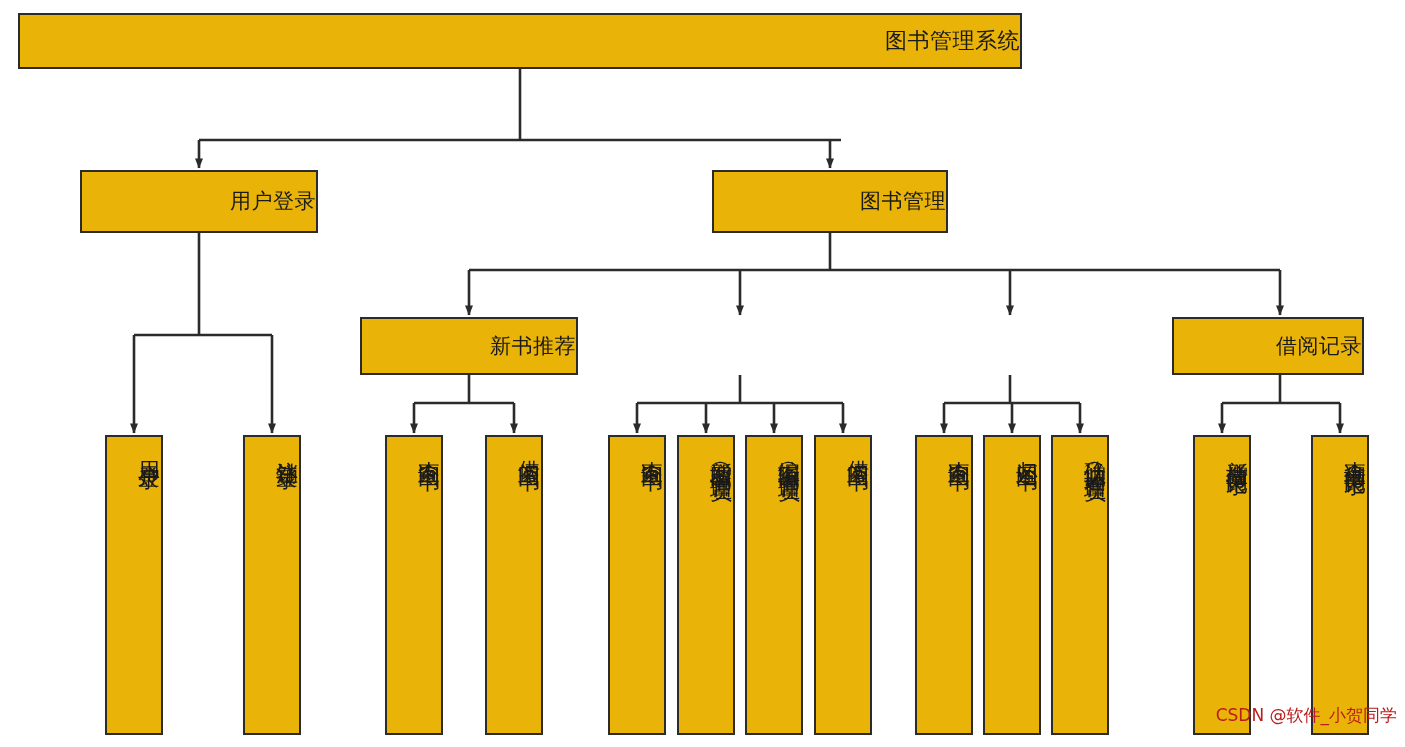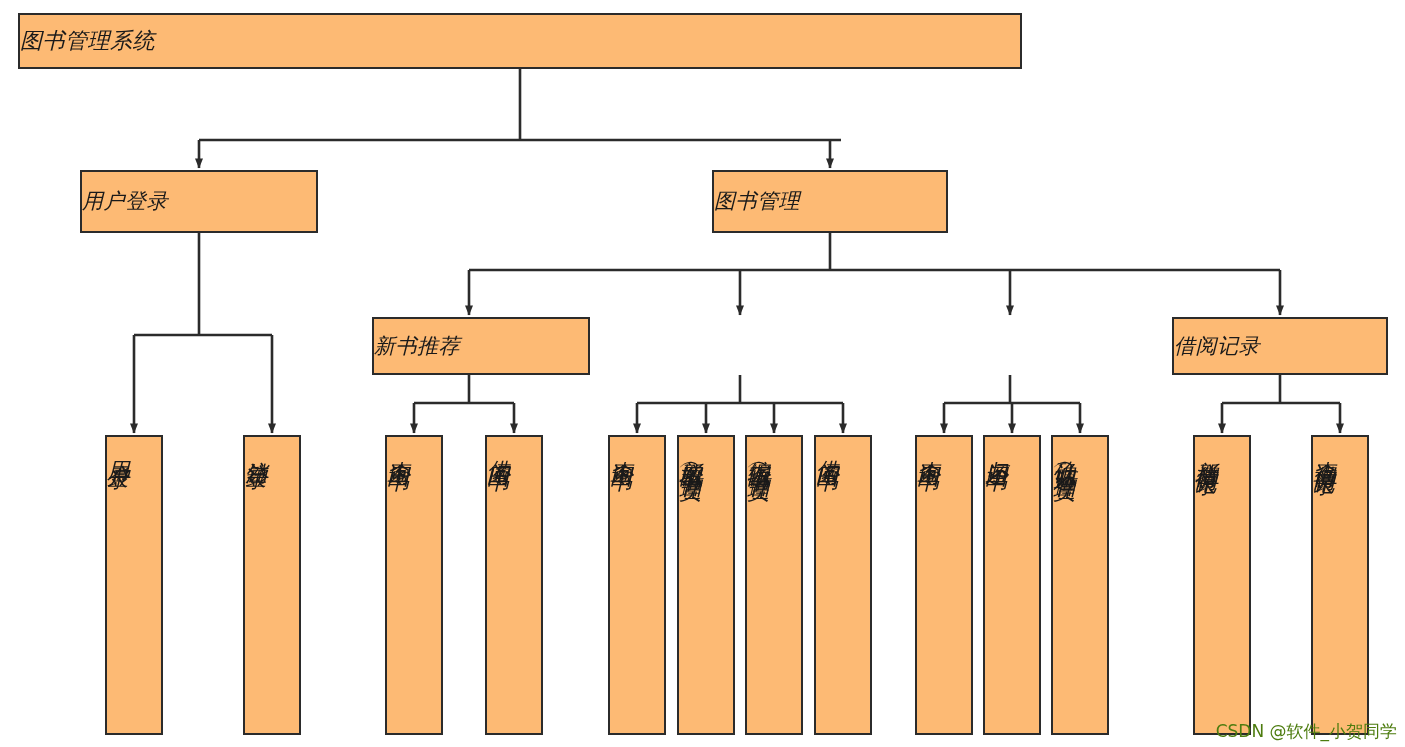--- a/index.html
+++ b/index.html
@@ -22,27 +22,26 @@
   .svg-layer {
     position: absolute;
     left: 0;
     top: 0;
     width: 1405px;
     height: 747px;
   }
   .node {
     position: absolute;
     box-sizing: border-box;
-    background: #fdba74;
+    background: #eab308;
     border: 2px solid #2b2b2b;
     display: flex;
     align-items: center;
-    justify-content: flex-start;
+    justify-content: flex-end;
     z-index: 3;
-    font-style: italic;
   }
   .node-label {
     display: block;
     text-align: center;
     color: #1a1a1a;
     letter-spacing: 0.5px;
     line-height: 1.25;
     white-space: nowrap;
   }
   .node.horiz .node-label {
@@ -59,23 +58,23 @@
     writing-mode: vertical-rl;
     text-orientation: upright;
     font-size: 22px;
     letter-spacing: 3px;
     line-height: 1.05;
     white-space: nowrap;
   }
   .watermark {
     position: absolute;
     right: 8px;
-    bottom: 4px;
+    bottom: 20px;
     font-size: 17px;
-    color: #4d7c0f;
+    color: #b91c1c;
     z-index: 6;
     white-space: nowrap;
     user-select: none;
   }
 </style>
 </head>
 <body>
 
 <div id="canvas">
 
@@ -134,27 +133,27 @@
   </div>
 
   <div class="node horiz" style="left:80px; top:170px; width:238px; height:63px;">
     <span class="node-label">用户登录</span>
   </div>
 
   <div class="node horiz" style="left:712px; top:170px; width:236px; height:63px;">
     <span class="node-label">图书管理</span>
   </div>
 
-  <div class="node horiz" style="left:372px; top:317px; width:218px; height:58px;">
+  <div class="node horiz" style="left:360px; top:317px; width:218px; height:58px;">
     <span class="node-label">新书推荐</span>
   </div>
 
 
 
-  <div class="node horiz" style="left:1172px; top:317px; width:216px; height:58px;">
+  <div class="node horiz" style="left:1172px; top:317px; width:192px; height:58px;">
     <span class="node-label">借阅记录</span>
   </div>
 
   <div class="node vert" style="left:105px; top:435px; width:58px; height:300px;">
     <span class="node-label">用户登录</span>
   </div>
 
   <div class="node vert" style="left:243px; top:435px; width:58px; height:300px;">
     <span class="node-label">注销登录</span>
   </div>

